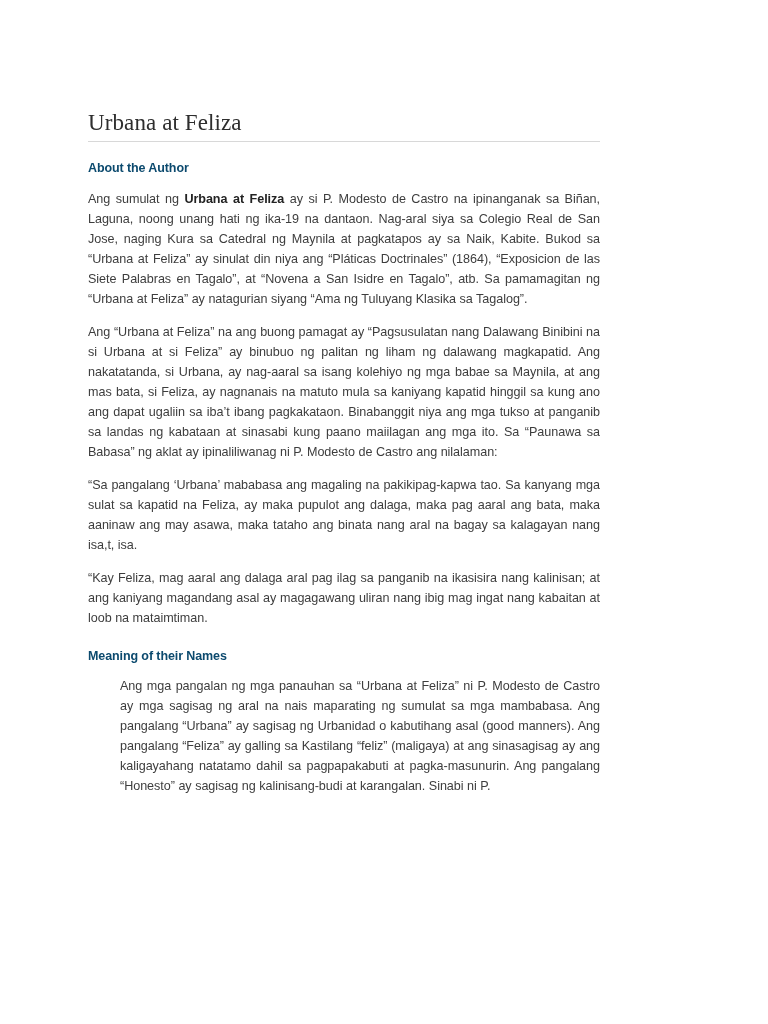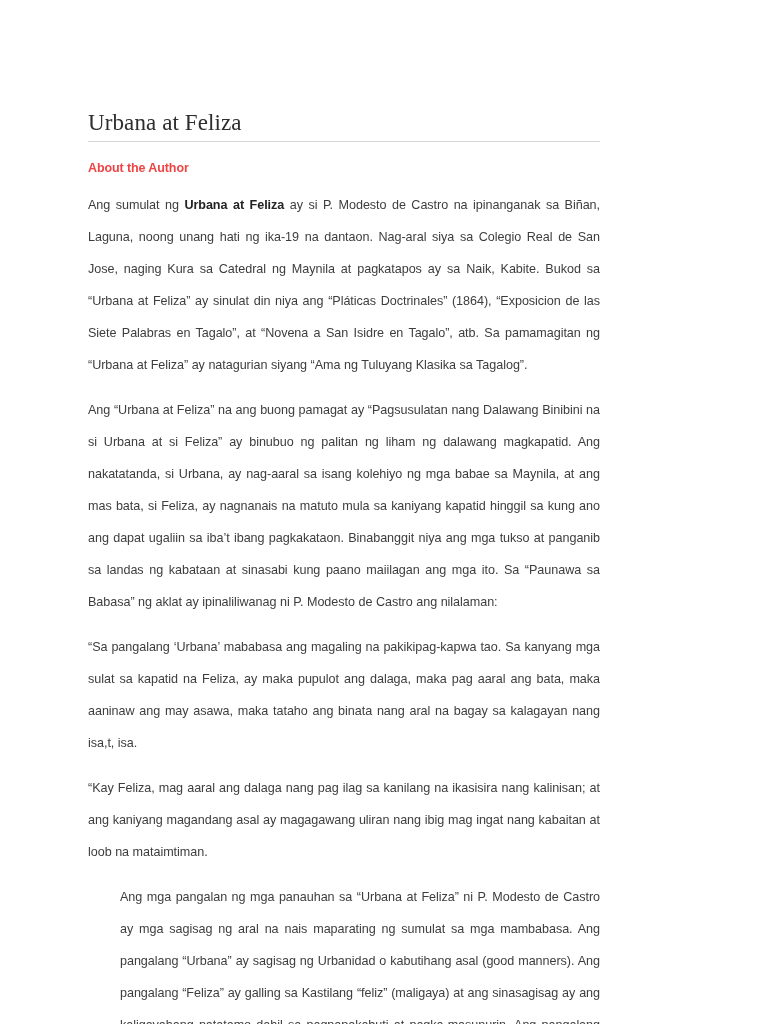--- a/index.html
+++ b/index.html
@@ -39,34 +39,34 @@
     background: #d8d8d8;
     border: 0;
     margin: 0 0 18px 0;
     width: 100%;
   }
 
   .section-heading {
     font-family: "Liberation Sans", sans-serif;
     font-size: 12.5px;
     font-weight: bold;
-    color: #ef4444;
+    color: #0c4a6e;
     margin: 0 0 12px 0;
     line-height: 1.3;
     letter-spacing: -0.1px;
   }
 
   .section-heading.spaced {
     margin-top: 20px;
   }
 
   p.body-text {
     font-family: "Liberation Sans", sans-serif;
     font-size: 12.6px;
-    line-height: 32px;
+    line-height: 20px;
     color: #3d3d3d;
     text-align: justify;
     margin: 0 0 13px 0;
     letter-spacing: -0.05px;
     word-spacing: 0.1px;
   }
 
   p.body-text:last-child {
     margin-bottom: 0;
     margin-left: 32px;
@@ -90,20 +90,21 @@
 
   <p class="body-text">
     <span>Ang sumulat ng </span><span class="bold-inline">Urbana at Feliza</span><span> ay si P. Modesto de Castro na ipinanganak sa Biñan, Laguna, noong unang hati ng ika-19 na dantaon. Nag-aral siya sa Colegio Real de San Jose, naging Kura sa Catedral ng Maynila at pagkatapos ay sa Naik, Kabite. Bukod sa “Urbana at Feliza” ay sinulat din niya ang “Pláticas Doctrinales” (1864), “Exposicion de las Siete Palabras en Tagalo”, at “Novena a San Isidre en Tagalo”, atb. Sa pamamagitan ng “Urbana at Feliza” ay natagurian siyang “Ama ng Tuluyang Klasika sa Tagalog”.</span>
   </p>
 
 
   <p class="body-text">Ang “Urbana at Feliza” na ang buong pamagat ay “Pagsusulatan nang Dalawang Binibini na si Urbana at si Feliza” ay binubuo ng palitan ng liham ng dalawang magkapatid. Ang nakatatanda, si Urbana, ay nag-aaral sa isang kolehiyo ng mga babae sa Maynila, at ang mas bata, si Feliza, ay nagnanais na matuto mula sa kaniyang kapatid hinggil sa kung ano ang dapat ugaliin sa iba’t ibang pagkakataon. Binabanggit niya ang mga tukso at panganib sa landas ng kabataan at sinasabi kung paano maiilagan ang mga ito. Sa “Paunawa sa Babasa” ng aklat ay ipinaliliwanag ni P. Modesto de Castro ang nilalaman:</p>
 
   <p class="body-text">“Sa pangalang ‘Urbana’ mababasa ang magaling na pakikipag-kapwa tao. Sa kanyang mga sulat sa kapatid na Feliza, ay maka pupulot ang dalaga, maka pag aaral ang bata, maka aaninaw ang may asawa, maka tataho ang binata nang aral na bagay sa kalagayan nang isa,t, isa.</p>
 
-  <p class="body-text">“Kay Feliza, mag aaral ang dalaga nang pag ilag sa kanilang na ikasisira nang kalinisan; at ang kaniyang magandang asal ay magagawang uliran nang ibig mag ingat nang kabaitan at loob na mataimtiman.</p>
+  <p class="body-text">“Kay Feliza, mag aaral ang dalaga aral pag ilag sa panganib na ikasisira nang kalinisan; at ang kaniyang magandang asal ay magagawang uliran nang ibig mag ingat nang kabaitan at loob na mataimtiman.</p>
 
 
 
+  <h2 class="section-heading spaced">Meaning of their Names</h2>
 
   <p class="body-text">Ang mga pangalan ng mga panauhan sa “Urbana at Feliza” ni P. Modesto de Castro ay mga sagisag ng aral na nais maparating ng sumulat sa mga mambabasa. Ang pangalang “Urbana” ay sagisag ng Urbanidad o kabutihang asal (good manners). Ang pangalang “Feliza” ay galling sa Kastilang “feliz” (maligaya) at ang sinasagisag ay ang kaligayahang natatamo dahil sa pagpapakabuti at pagka-masunurin. Ang pangalang “Honesto” ay sagisag ng kalinisang-budi at karangalan. Sinabi ni P.</p>
 
 </div>
 
 </body></html>

